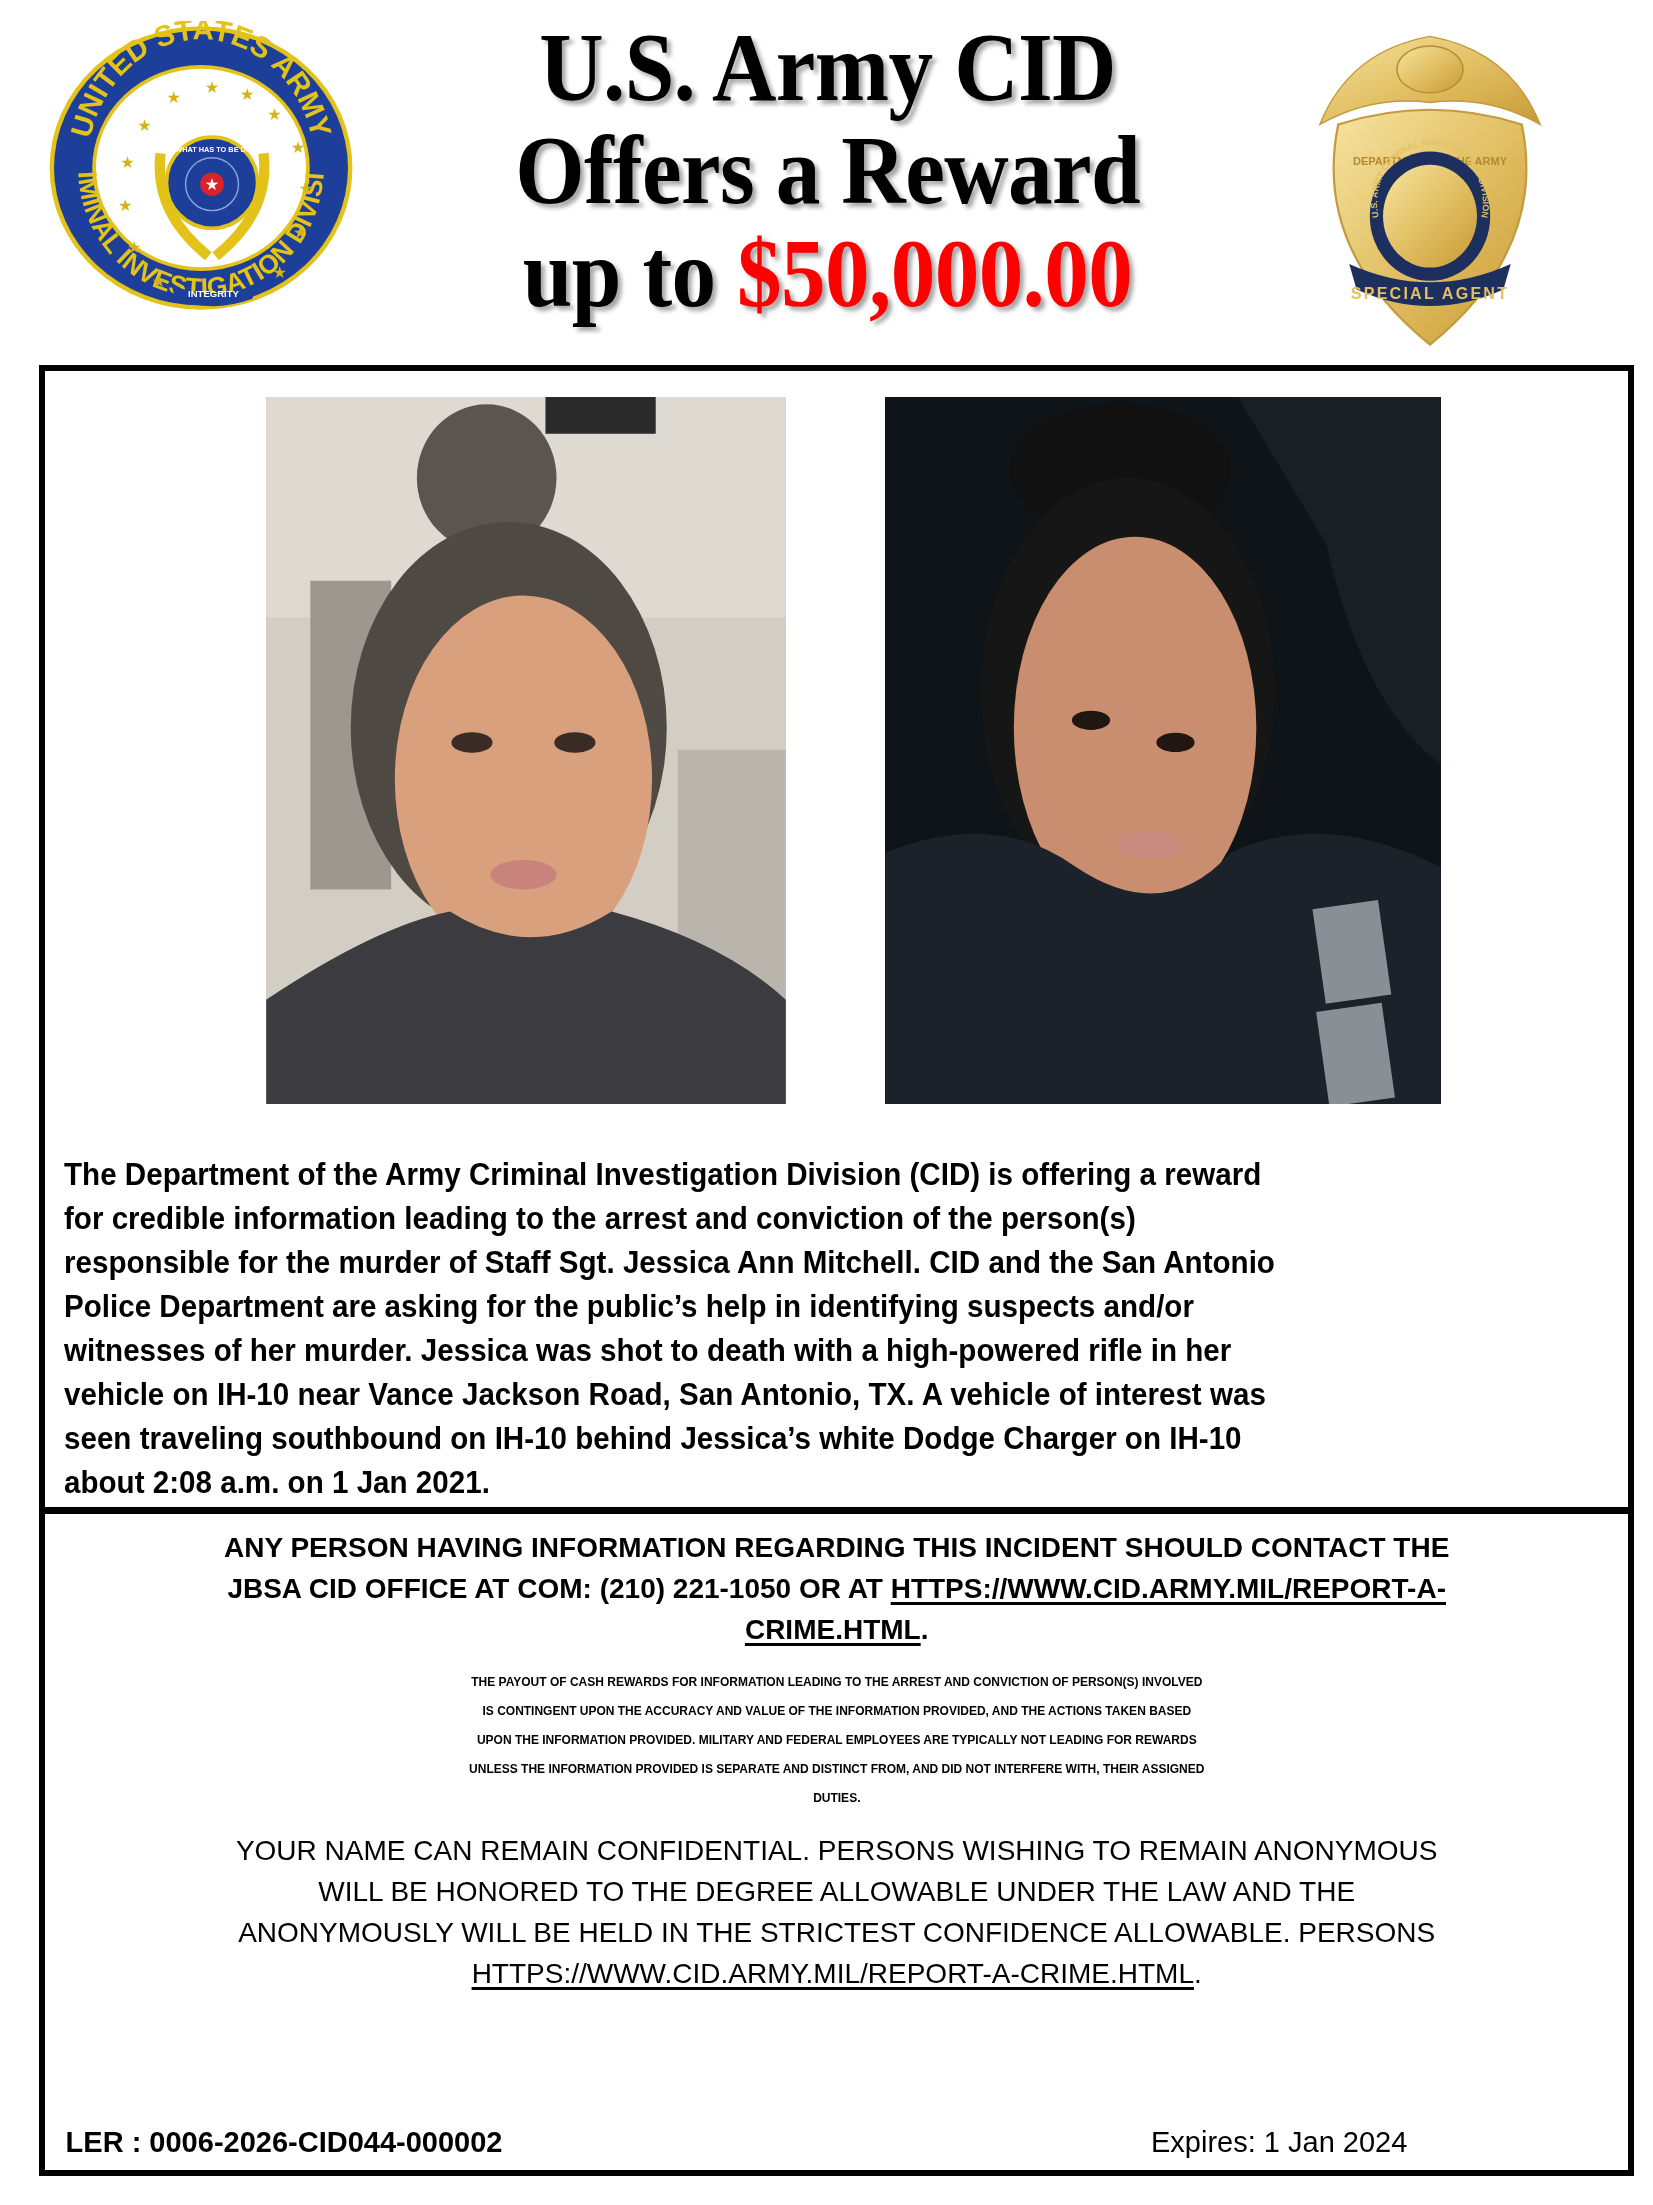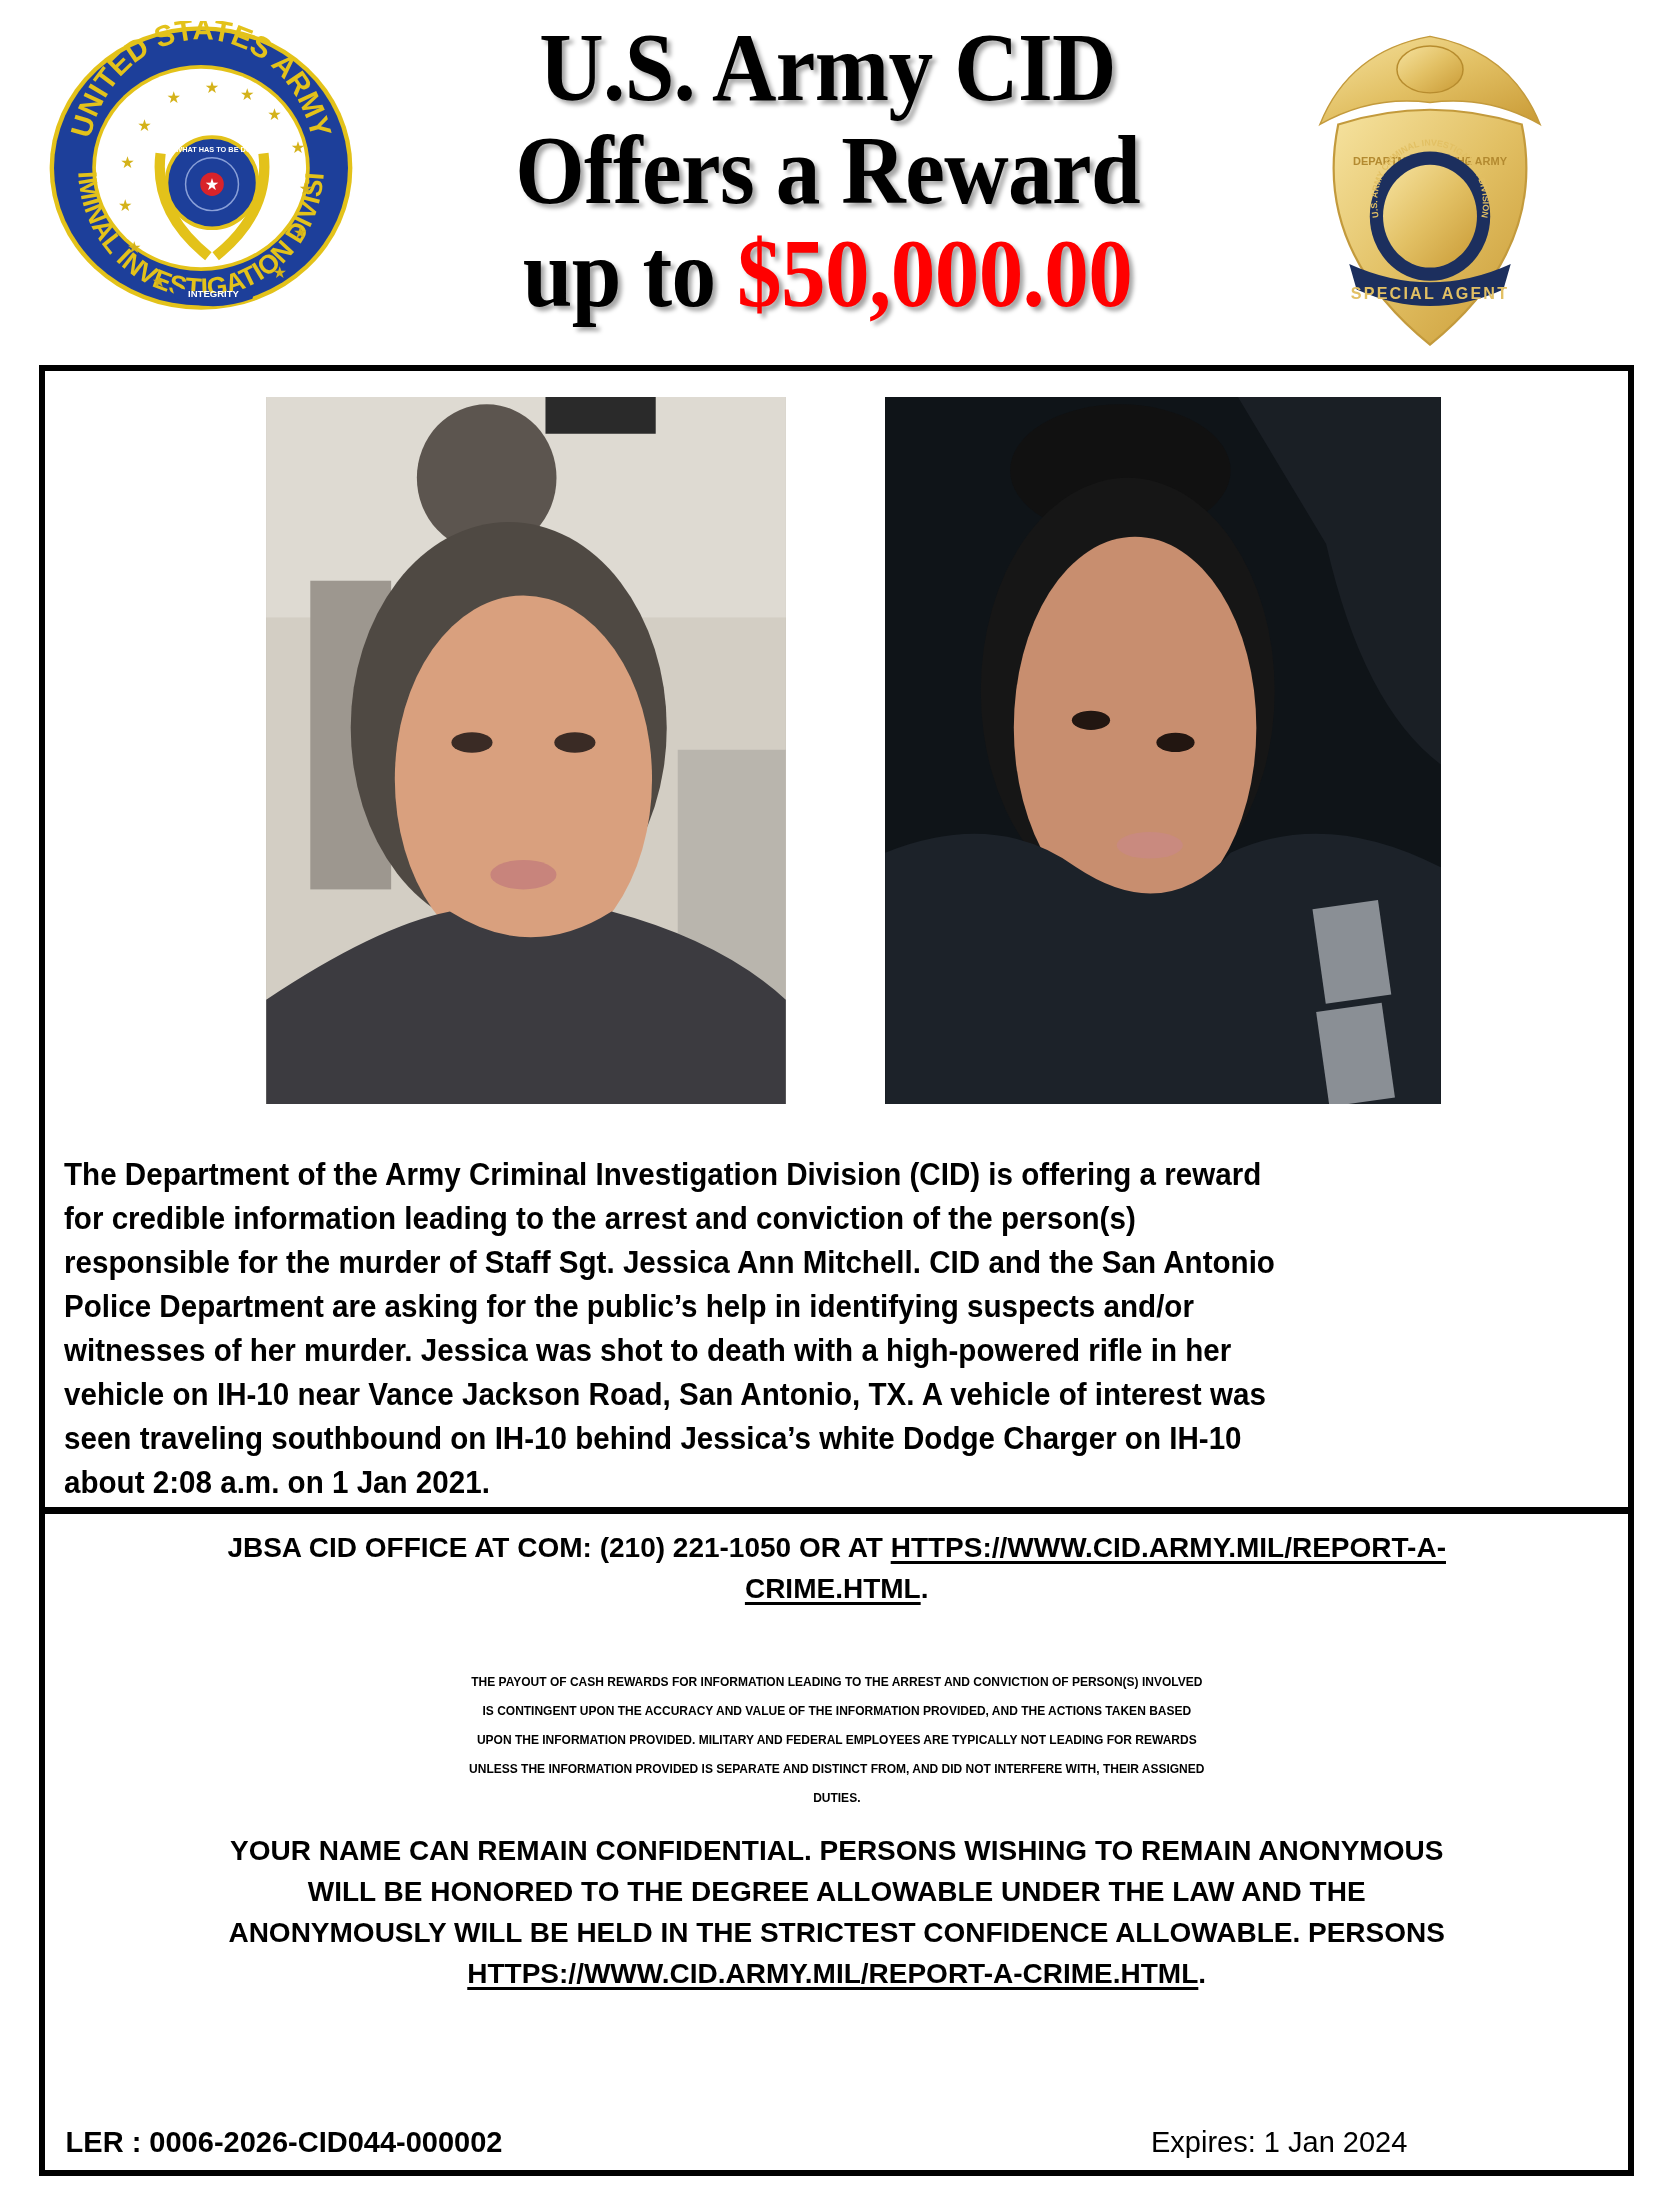--- a/index.html
+++ b/index.html
@@ -36,21 +36,21 @@
     position:absolute; left:14.7px; top:1156px; width:1554px; text-align:center;
     font-weight:bold; font-size:28px; line-height:41px;
   }
   .u { text-decoration:underline; text-decoration-thickness:2.9px; text-underline-offset:4.4px; }
   .disclaimer {
     position:absolute; left:10.3px; top:1297px; width:1563px; text-align:center;
     font-weight:bold; font-size:12px; line-height:29px;
   }
   .confidential {
     position:absolute; left:14.7px; top:1459px; width:1554px; text-align:center;
-    font-weight:bold; font-size:28px; line-height:41px;
+    font-weight:normal; font-size:28px; line-height:41px;
   }
   .ler { position:absolute; left:20.6px; top:1755px; font-weight:bold; font-size:29px; }
   .expires { position:absolute; left:1106px; top:1755px; font-weight:normal; font-size:29px; }
 </style>
 </head>
 <body>
 
 <div class="seal">
   <svg width="316" height="294" viewBox="0 0 430 400">
     <defs>
@@ -172,20 +172,21 @@
     <div>Police Department are asking for the public’s help in identifying suspects and/or</div>
     <div>witnesses of her murder. Jessica was shot to death with a high-powered rifle in her</div>
     <div>vehicle on IH-10 near Vance Jackson Road, San Antonio, TX. A vehicle of interest was</div>
     <div>seen traveling southbound on IH-10 behind Jessica’s white Dodge Charger on IH-10</div>
     <div>about 2:08 a.m. on 1 Jan 2021.</div>
   </div>
 
   <div class="divider"></div>
 
   <div class="contact">
+    <div>ANY PERSON HAVING INFORMATION REGARDING THIS INCIDENT SHOULD CONTACT THE</div>
     <div><span>JBSA CID OFFICE AT COM: (210) 221-1050 OR AT </span><span class="u">HTTPS://WWW.CID.ARMY.MIL/REPORT-A-</span></div>
     <div><span class="u">CRIME.HTML</span><span>.</span></div>
   </div>
 
   <div class="disclaimer">
     <div>THE PAYOUT OF CASH REWARDS FOR INFORMATION LEADING TO THE ARREST AND CONVICTION OF PERSON(S) INVOLVED</div>
     <div>IS CONTINGENT UPON THE ACCURACY AND VALUE OF THE INFORMATION PROVIDED, AND THE ACTIONS TAKEN BASED</div>
     <div>UPON THE INFORMATION PROVIDED. MILITARY AND FEDERAL EMPLOYEES ARE TYPICALLY NOT LEADING FOR REWARDS</div>
     <div>UNLESS THE INFORMATION PROVIDED IS SEPARATE AND DISTINCT FROM, AND DID NOT INTERFERE WITH, THEIR ASSIGNED</div>
     <div>DUTIES.</div>

